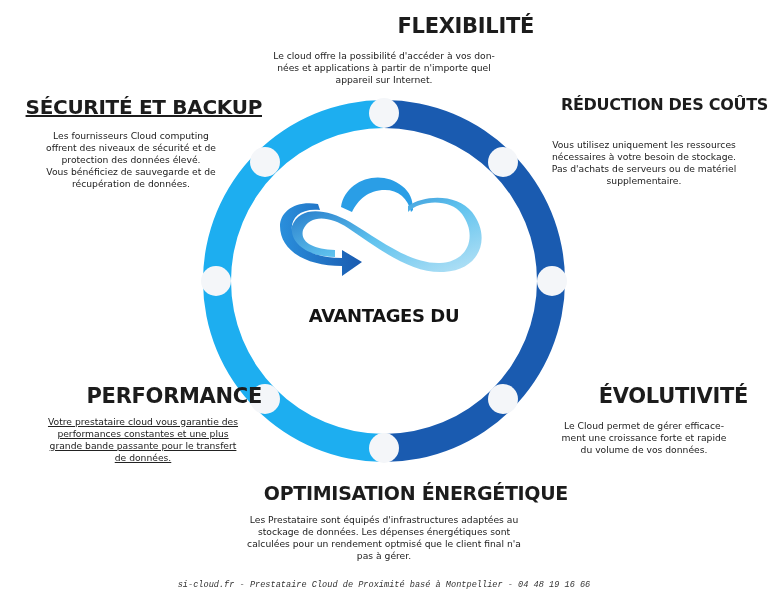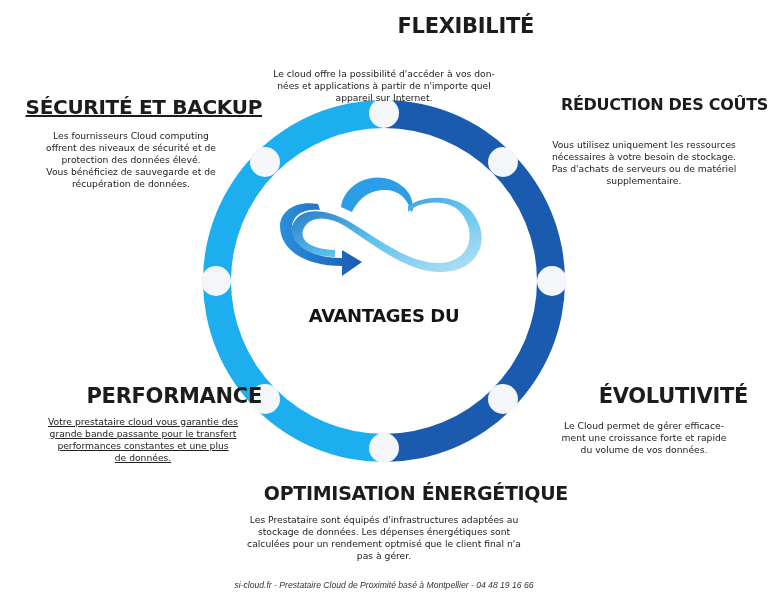--- a/index.html
+++ b/index.html
@@ -8,21 +8,21 @@
   .abs { position:absolute; }
   .title { font-family:"DejaVu Sans", sans-serif; font-weight:bold; color:#1c1c1c;
            text-align:right; white-space:nowrap; letter-spacing:-0.3px; }
   .desc { font-family:"DejaVu Sans", sans-serif; font-size:9.2px; line-height:12px;
           color:#222; text-align:center; }
   .desc span { display:block; white-space:nowrap; }
   svg.ring { position:absolute; left:0; top:0; }
   .center-title { font-family:"DejaVu Sans", sans-serif; font-weight:bold; font-size:18px;
                   line-height:27px; color:#141414; text-align:center; letter-spacing:-0.4px; }
   .center-title span { display:block; white-space:nowrap; }
-  .footer { font-family:Liberation Sans, sans-serif; font-style:italic; font-size:8.6px;
+  .footer { font-family:Liberation Mono, monospace; font-style:italic; font-size:8.6px;
             color:#333; text-align:center; white-space:nowrap; }
 </style>
 </head>
 <body>
 
 <svg class="ring" width="768" height="602" viewBox="0 0 768 602">
   <defs>
     <linearGradient id="cloudGrad" x1="0" y1="0" x2="1" y2="1">
       <stop offset="0" stop-color="#1c6fc4"></stop>
       <stop offset="0.5" stop-color="#5fc2ee"></stop>
@@ -54,21 +54,21 @@
     <path d="M408 212 C 420 200, 450 198, 462 214 C 478 236, 468 262, 440 263 C 410 264, 380 240, 350 222 C 325 208, 300 206, 292 226 C 286 244, 305 256, 335 257 L 335 250 C 312 249, 300 242, 303 230 C 310 214, 330 216, 348 228 C 380 250, 412 274, 444 272 C 480 270, 492 238, 472 212 C 458 194, 425 194, 408 206 Z" fill="url(#cloudGrad)"></path>
     <path d="M280 226 C 280 212, 295 200, 318 204 L 320 210 C 300 208, 290 218, 292 232 C 294 248, 315 258, 342 258 L 342 250 L 362 262 L 342 276 L 342 266 C 305 266, 280 250, 280 226 Z" fill="url(#cloudGrad2)"></path>
   </g>
 </svg>
 
 <div class="abs center-title" style="left:234px; top:302px; width:300px;">
   <span>AVANTAGES DU</span>
 </div>
 
 <div class="abs title" style="left:234px; top:14px; width:300px; font-size:21px;">FLEXIBILITÉ</div>
-<div class="abs desc" style="left:234px; top:68px; width:300px;">
+<div class="abs desc" style="left:234px; top:50px; width:300px;">
   <span>Le cloud offre la possibilité d'accéder à vos don-</span>
   <span>nées et applications à partir de n'importe quel</span>
   <span>appareil sur Internet.</span>
 </div>
 
 <div class="abs title" style="left:0px; top:95px; width:262px; font-size:20px;text-decoration:underline;">SÉCURITÉ ET BACKUP</div>
 <div class="abs desc" style="left:0px; top:130px; width:262px;">
   <span>Les fournisseurs Cloud computing</span>
   <span>offrent des niveaux de sécurité et de</span>
   <span>protection des données élevé.</span>
@@ -80,22 +80,22 @@
 <div class="abs desc" style="left:520px; top:139px; width:248px;">
   <span>Vous utilisez uniquement les ressources</span>
   <span>nécessaires à votre besoin de stockage.</span>
   <span>Pas d'achats de serveurs ou de matériel</span>
   <span>supplementaire.</span>
 </div>
 
 <div class="abs title" style="left:0px; top:384px; width:262px; font-size:21px;">PERFORMANCE</div>
 <div class="abs desc" style="left:12px; top:416px; width:262px;text-decoration:underline;">
   <span>Votre prestataire cloud vous garantie des</span>
+  <span>performances constantes et une plus</span>
   <span>grande bande passante pour le transfert</span>
-  <span>performances constantes et une plus</span>
   <span>de données.</span>
 </div>
 
 <div class="abs title" style="left:540px; top:384px; width:208px; font-size:21px;">ÉVOLUTIVITÉ</div>
 <div class="abs desc" style="left:540px; top:420px; width:208px;">
   <span>Le Cloud permet de gérer efficace-</span>
   <span>ment une croissance forte et rapide</span>
   <span>du volume de vos données.</span>
 </div>
 

